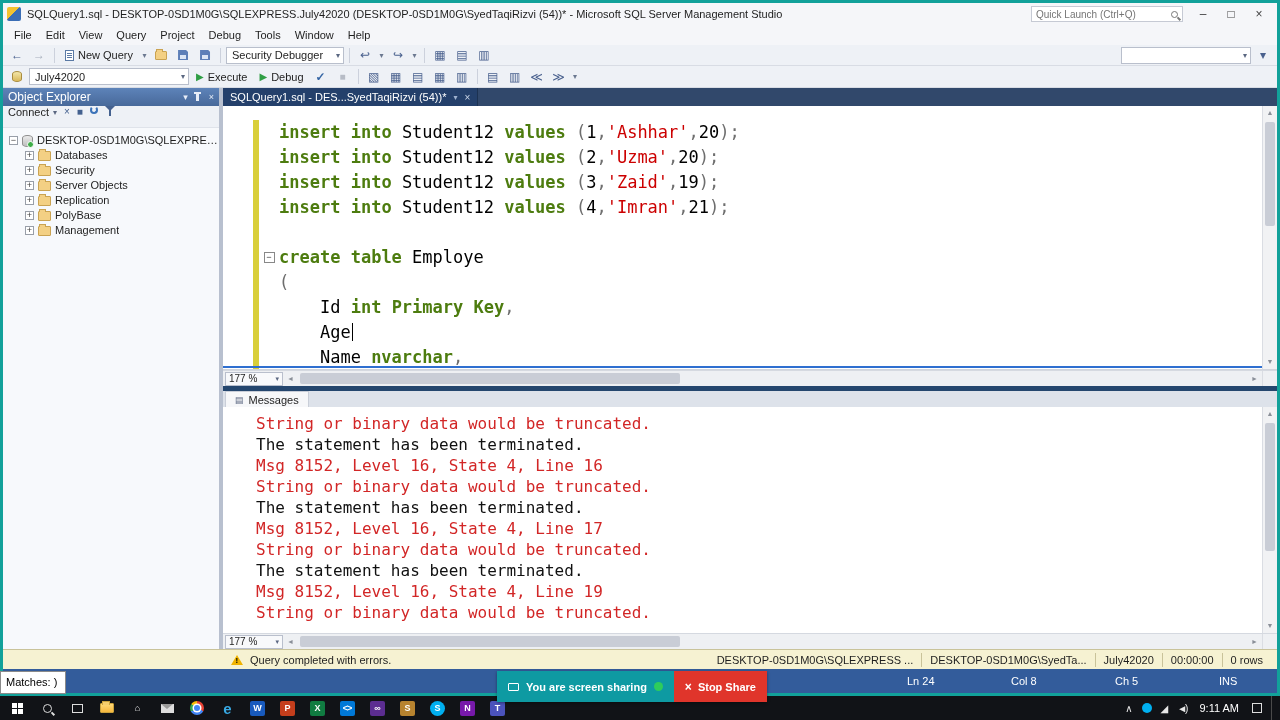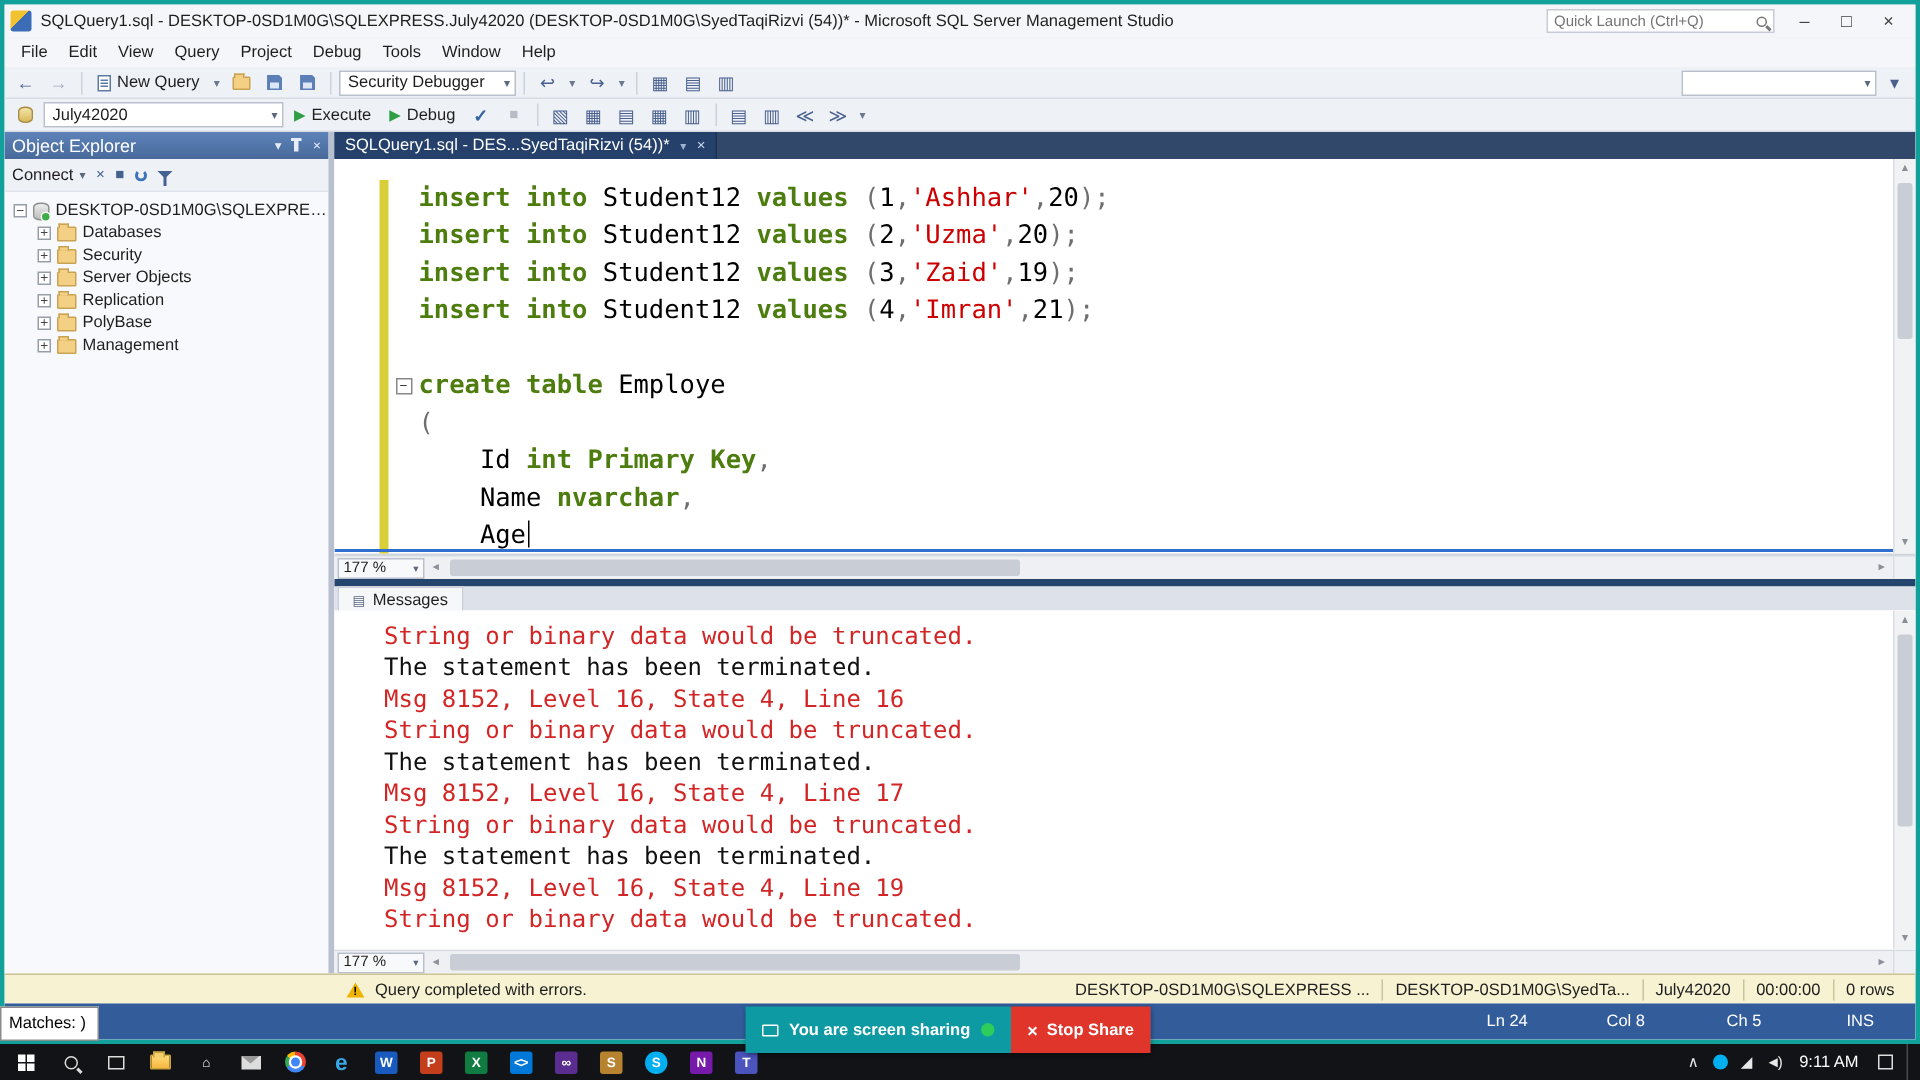--- a/index.html
+++ b/index.html
@@ -68,21 +68,21 @@
   .main { flex:1; display:flex; min-height:0; }
 
   
   .oe { width:216px; flex:none; display:flex; flex-direction:column; background:#f4f6f9; }
   .oe-header { height:18px; background:linear-gradient(#5d83b9,#48699a); color:#fff; display:flex;
                align-items:center; padding:0 5px; gap:5px; }
   .oe-title { flex:1; font-size:12px; }
   .oe-hico { font-size:9px; color:#e8eef8; }
   .ico-pin { width:3px; height:7px; background:#e8eef8; position:relative; margin:0 5px 0 3px; }
   .ico-pin::before { content:""; position:absolute; top:-2px; left:-2px; width:7px; height:2px; background:#e8eef8; }
-  .oe-tools { height:22px; display:flex; align-items:center; padding:0 5px; gap:7px; border-bottom:1px solid #dfe3ea;
+  .oe-tools { height:22px; display:flex; align-items:flex-start; padding:0 5px; gap:7px; border-bottom:1px solid #dfe3ea;
               background:#eef1f6; }
   .connect-btn { display:flex; align-items:center; gap:4px; font-size:11px; }
   .connect-btn .caret-down { font-size:8px; color:#5a6781; }
   .oe-ico { color:#44618f; font-size:10px; display:flex; align-items:center; }
   .ico-refresh { width:8px; height:8px; border:2px solid #3c73b9; border-radius:50%; border-top-color:transparent; }
   .ico-filter { width:0; height:0; border-left:5px solid transparent; border-right:5px solid transparent;
                 border-top:5px solid #44618f; position:relative; }
   .ico-filter::after { content:""; position:absolute; left:-1px; top:-2px; width:2px; height:7px; background:#44618f; }
   .oe-tree { flex:1; background:#f7f9fc; padding-top:5px; overflow:hidden; }
   .tree-row { height:15px; line-height:15px; display:flex; align-items:center; gap:4px; font-size:11px;
@@ -163,21 +163,21 @@
                   align-items:center; padding-left:228px; padding-right:6px; font-size:11px; }
   .warn-tri { position:relative; width:0; height:0; border-left:6px solid transparent; border-right:6px solid transparent;
               border-bottom:10px solid #f0b300; margin-right:7px; flex:none; }
   .warn-tri i { position:absolute; left:-1.5px; top:1px; font-size:8px; font-weight:bold; font-style:normal; color:#000; }
   .qs-spacer { flex:1; }
   .qs-item { padding:0 8px; white-space:nowrap; }
   .qs-div { width:1px; height:14px; background:#c9c39a; }
 
   
   .bottom-bar { height:24px; flex:none; background:#335c9b; color:#fff; display:flex; align-items:center;
-                font-size:11px; padding-right:0; }
+                font-size:11px; padding-right:12px;gap:24px; }
   .bb-spacer { flex:1; }
   .bb-item { width:80px; }
   .bb-item.ins { width:46px; }
 
   
   .matches-box { position:absolute; left:0; top:671px; width:66px; height:23px; background:#fff;
                  border:1px solid #8a8a8a; color:#000; font-size:11px; line-height:21px; padding-left:5px; z-index:20; }
   .share-banner { position:absolute; left:497px; top:671px; height:31px; display:flex; z-index:30;
                   box-shadow:0 1px 3px rgba(0,0,0,.4); }
   .share-left { background:#0e9aa2; color:#fff; display:flex; align-items:center; gap:7px; padding:0 11px;
@@ -423,22 +423,22 @@
             </div>
           <div class="code-text">
               <div class="code-line"><span class="tk-kw">insert</span><span class="tk-pl"> </span><span class="tk-kw">into</span><span class="tk-pl"> </span><span class="tk-pl">Student12</span><span class="tk-pl"> </span><span class="tk-kw">values</span><span class="tk-pl"> </span><span class="tk-pu">(</span><span class="tk-pl">1</span><span class="tk-pu">,</span><span class="tk-str">'Ashhar'</span><span class="tk-pu">,</span><span class="tk-pl">20</span><span class="tk-pu">);</span></div>
               <div class="code-line"><span class="tk-kw">insert</span><span class="tk-pl"> </span><span class="tk-kw">into</span><span class="tk-pl"> </span><span class="tk-pl">Student12</span><span class="tk-pl"> </span><span class="tk-kw">values</span><span class="tk-pl"> </span><span class="tk-pu">(</span><span class="tk-pl">2</span><span class="tk-pu">,</span><span class="tk-str">'Uzma'</span><span class="tk-pu">,</span><span class="tk-pl">20</span><span class="tk-pu">);</span></div>
               <div class="code-line"><span class="tk-kw">insert</span><span class="tk-pl"> </span><span class="tk-kw">into</span><span class="tk-pl"> </span><span class="tk-pl">Student12</span><span class="tk-pl"> </span><span class="tk-kw">values</span><span class="tk-pl"> </span><span class="tk-pu">(</span><span class="tk-pl">3</span><span class="tk-pu">,</span><span class="tk-str">'Zaid'</span><span class="tk-pu">,</span><span class="tk-pl">19</span><span class="tk-pu">);</span></div>
               <div class="code-line"><span class="tk-kw">insert</span><span class="tk-pl"> </span><span class="tk-kw">into</span><span class="tk-pl"> </span><span class="tk-pl">Student12</span><span class="tk-pl"> </span><span class="tk-kw">values</span><span class="tk-pl"> </span><span class="tk-pu">(</span><span class="tk-pl">4</span><span class="tk-pu">,</span><span class="tk-str">'Imran'</span><span class="tk-pu">,</span><span class="tk-pl">21</span><span class="tk-pu">);</span></div>
               <div class="code-line"></div>
               <div class="code-line"><span class="tk-kw">create</span><span class="tk-pl"> </span><span class="tk-kw">table</span><span class="tk-pl"> </span><span class="tk-pl">Employe</span></div>
               <div class="code-line"><span class="tk-pu">(</span></div>
               <div class="code-line"><span class="tk-pl">    Id </span><span class="tk-kw">int</span><span class="tk-pl"> </span><span class="tk-kw">Primary</span><span class="tk-pl"> </span><span class="tk-kw">Key</span><span class="tk-pu">,</span></div>
+              <div class="code-line"><span class="tk-pl">    Age</span><span class="text-caret"></span></div>
               <div class="code-line"><span class="tk-pl">    Name </span><span class="tk-kw">nvarchar</span><span class="tk-pu">,</span></div>
-              <div class="code-line"><span class="tk-pl">    Age</span><span class="text-caret"></span></div>
             </div>
           <div class="vscroll">
             <span class="varrow">▲</span>
             <div class="vtrack">
                 <div class="vthumb ed"></div>
               </div>
             <span class="varrow">▼</span>
           </div>
           <div class="current-line-rule"></div>
         </div>

